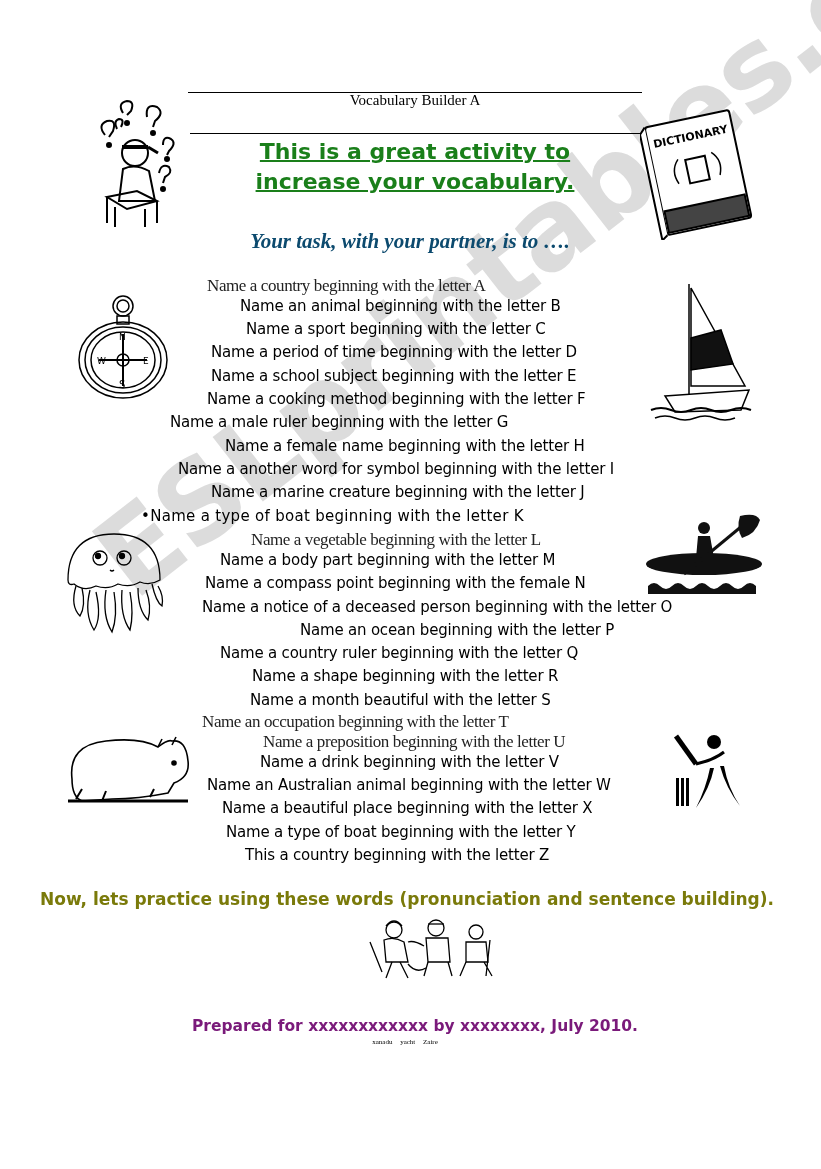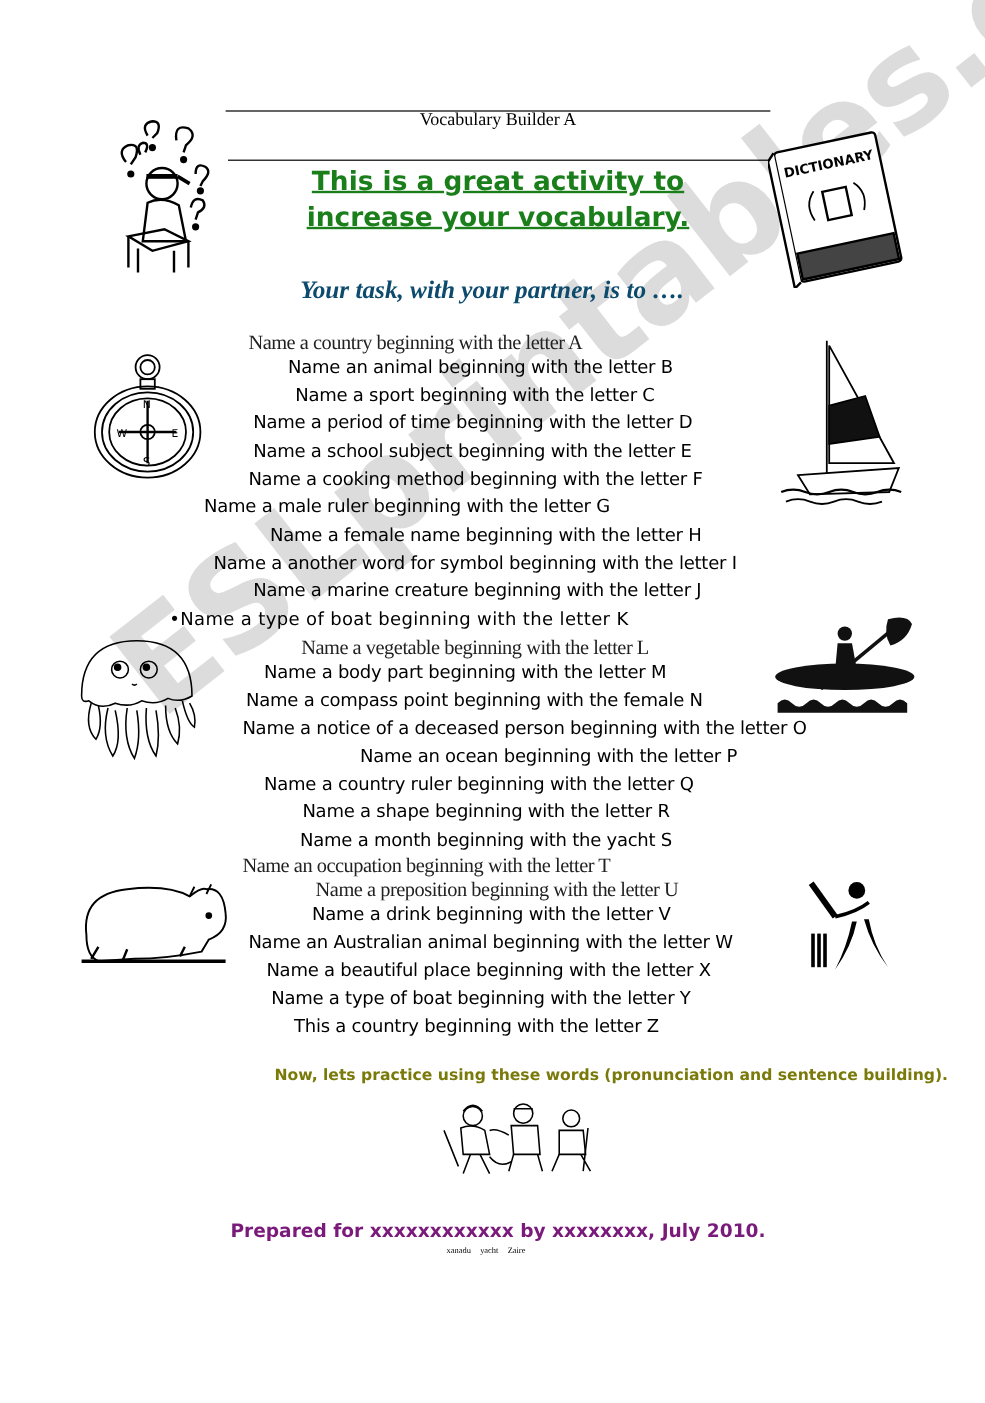--- a/index.html
+++ b/index.html
@@ -3,21 +3,21 @@
 <meta charset="utf-8">
 <style>
   html, body { margin:0; padding:0; background:#ffffff; }
   body { width:821px; height:1169px; position:relative; overflow:hidden; font-family:"DejaVu Sans", sans-serif; color:#000; }
   .hr { position:absolute; height:1px; background:#000; }
   .title-small { position:absolute; left:188px; width:454px; top:92px; text-align:center; font-family:"Liberation Serif", serif; font-size:15px; }
   .headline { position:absolute; left:188px; width:454px; text-align:center; font-family:"DejaVu Sans", sans-serif; font-weight:bold; font-size:22px; color:#1a7f1a; text-decoration:underline; text-decoration-thickness:2px; }
   .task { position:absolute; left:150px; width:520px; top:229px; text-align:center; font-family:"Liberation Serif", serif; font-style:italic; font-weight:bold; font-size:21px; color:#0c4a6e; }
   .item { position:absolute; white-space:nowrap; font-family:"DejaVu Sans", sans-serif; font-size:15px; letter-spacing:-0.2px; color:#000; }
   .item.serif { font-family:"Liberation Serif", serif; font-size:17px; letter-spacing:-0.4px; color:#222; }
-  .practice { position:absolute; left:40px; width:750px; top:889px; text-align:right; font-family:"DejaVu Sans", sans-serif; font-weight:bold; font-size:13px; color:#7a7a0a; }
+  .practice { position:absolute; left:40px; width:750px; top:889px; text-align:left; font-family:"DejaVu Sans", sans-serif; font-weight:bold; font-size:17px; color:#7a7a0a; }
   .prepared { position:absolute; left:40px; width:750px; top:1017px; text-align:center; font-family:"DejaVu Sans", sans-serif; font-weight:bold; font-size:15.5px; color:#7a1a7a; }
   .tiny { position:absolute; left:300px; width:210px; top:1038px; text-align:center; font-family:"Liberation Serif", serif; font-size:7px; color:#000; word-spacing:6px; }
   .watermark { position:absolute; left:70px; top:520px; transform:rotate(-38deg); transform-origin:left top; font-family:"DejaVu Sans", sans-serif; font-weight:bold; font-size:112px; color:rgba(150,150,150,0.33); white-space:nowrap; letter-spacing:-2px; pointer-events:none; }
   .pic { position:absolute; }
 </style>
 </head>
 <body>
 
 <div class="watermark">ESLprintables.com</div>
 
@@ -41,21 +41,21 @@
 <div class="item" style="left:178px; top:460px;">Name a another word for symbol beginning with the letter I</div>
 <div class="item" style="left:211px; top:483px;">Name a marine creature beginning with the letter J</div>
 <div class="item" style="left:141px; top:507px; letter-spacing:0.3px;">•Name a type of boat beginning with the letter K</div>
 <div class="item serif" style="left:251px; top:530px;">Name a vegetable beginning with the letter L</div>
 <div class="item" style="left:220px; top:551px;">Name a body part beginning with the letter M</div>
 <div class="item" style="left:205px; top:574px;">Name a compass point beginning with the female N</div>
 <div class="item" style="left:202px; top:598px;">Name a notice of a deceased person beginning with the letter O</div>
 <div class="item" style="left:300px; top:621px;">Name an ocean beginning with the letter P</div>
 <div class="item" style="left:220px; top:644px;">Name a country ruler beginning with the letter Q</div>
 <div class="item" style="left:252px; top:667px;">Name a shape beginning with the letter R</div>
-<div class="item" style="left:250px; top:691px;">Name a month beginning with the yacht S</div>
+<div class="item" style="left:250px; top:691px;">Name a month beautiful with the letter S</div>
 <div class="item serif" style="left:202px; top:712px;">Name an occupation beginning with the letter T</div>
 <div class="item serif" style="left:263px; top:732px;">Name a preposition beginning with the letter U</div>
 <div class="item" style="left:260px; top:753px;">Name a drink beginning with the letter V</div>
 <div class="item" style="left:207px; top:776px;">Name an Australian animal beginning with the letter W</div>
 <div class="item" style="left:222px; top:799px;">Name a beautiful place beginning with the letter X</div>
 <div class="item" style="left:226px; top:823px;">Name a type of boat beginning with the letter Y</div>
 <div class="item" style="left:245px; top:846px;">This a country beginning with the letter Z</div>
 
 <div class="practice">Now, lets practice using these words (pronunciation and sentence building).</div>
 <div class="prepared">Prepared for xxxxxxxxxxxx by xxxxxxxx, July 2010.</div>

